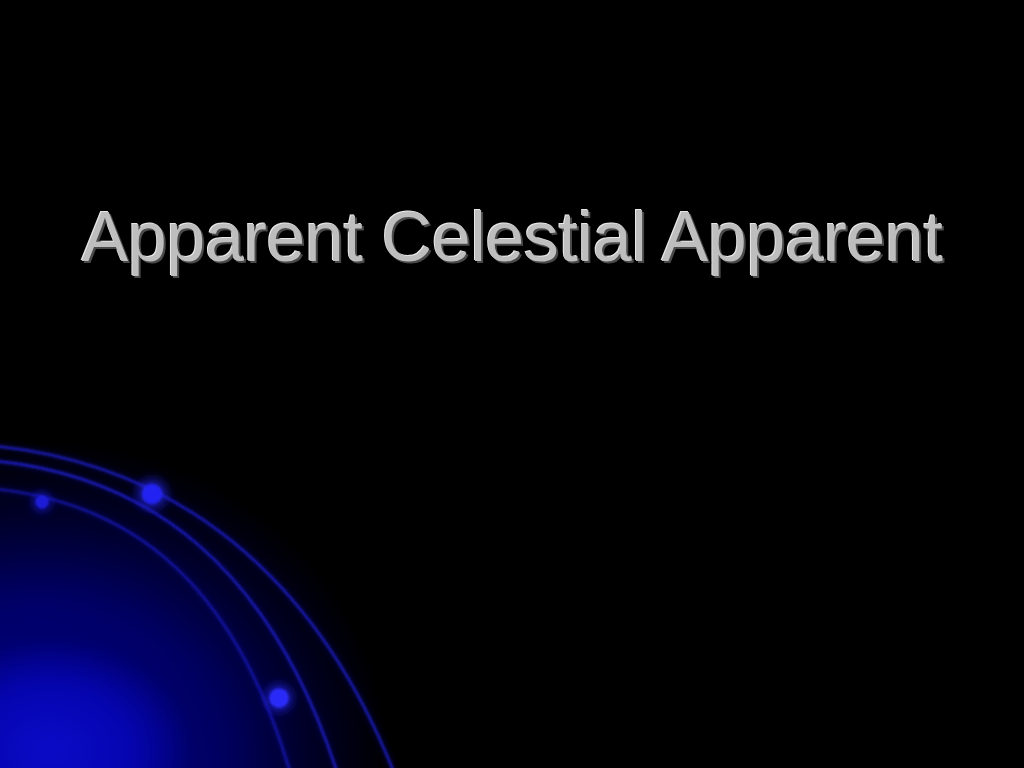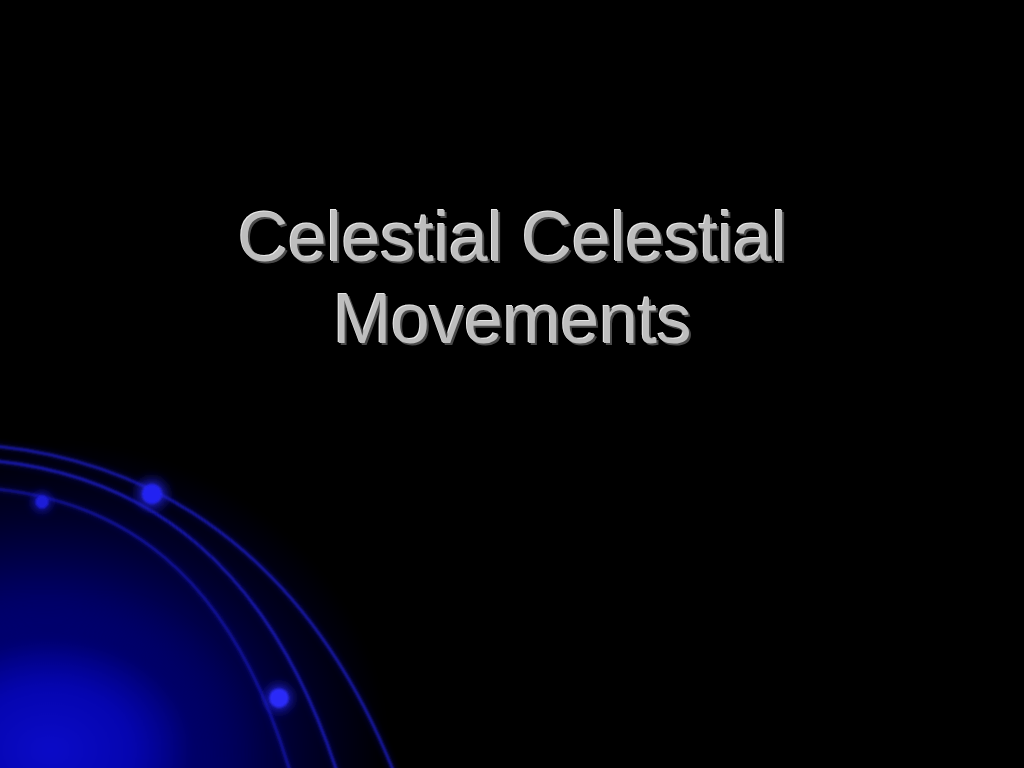--- a/index.html
+++ b/index.html
@@ -145,16 +145,16 @@
         <circle cx="152" cy="494" r="10" fill="#2424f2" filter="url(#soft)"></circle>
       </g>
       <g>
         <circle cx="279" cy="698" r="20" fill="url(#dotGradB)" opacity="0.7" filter="url(#softer)"></circle>
         <circle cx="279" cy="698" r="9.5" fill="#2a2af8" filter="url(#soft)"></circle>
       </g>
     </svg>
   </div>
 
   <div id="title-block">
-    <h1 id="title-text">Celestial Celestial Movements</h1>
+    <h1 id="title-text">Apparent Celestial Apparent</h1>
   </div>
 
 </div>
 
 </body></html>

